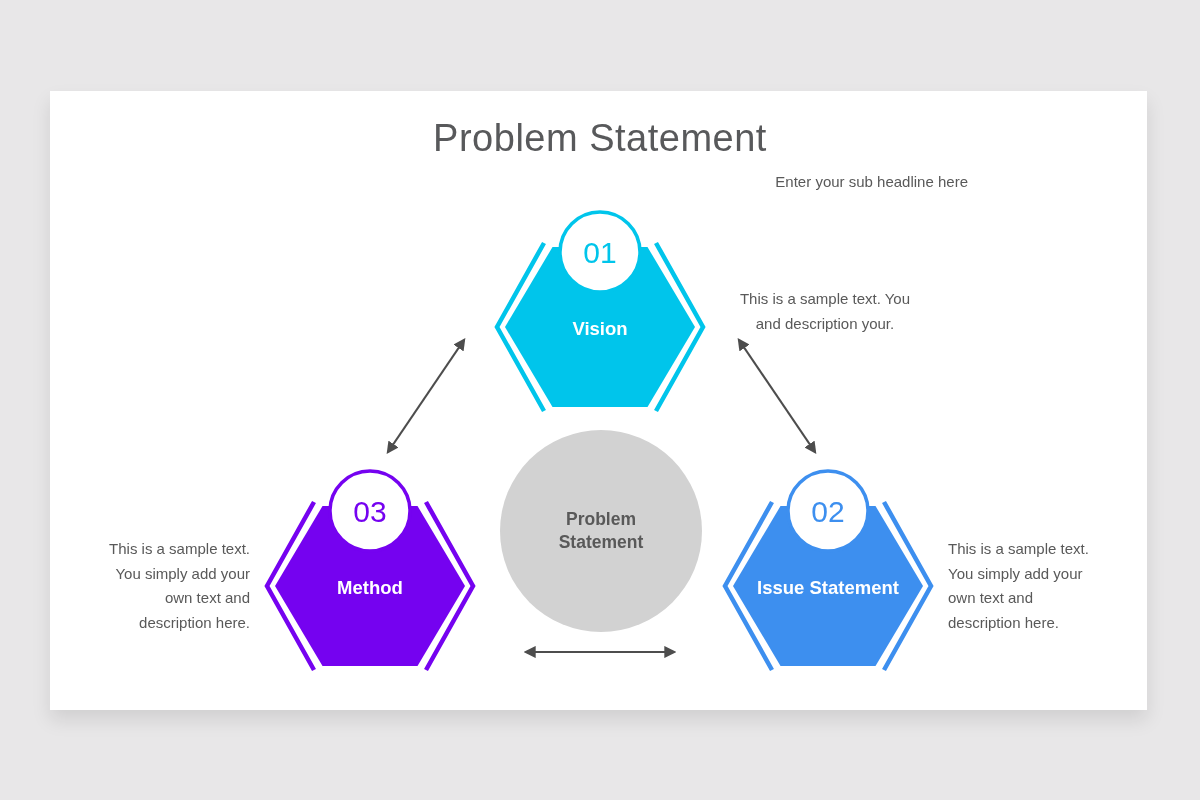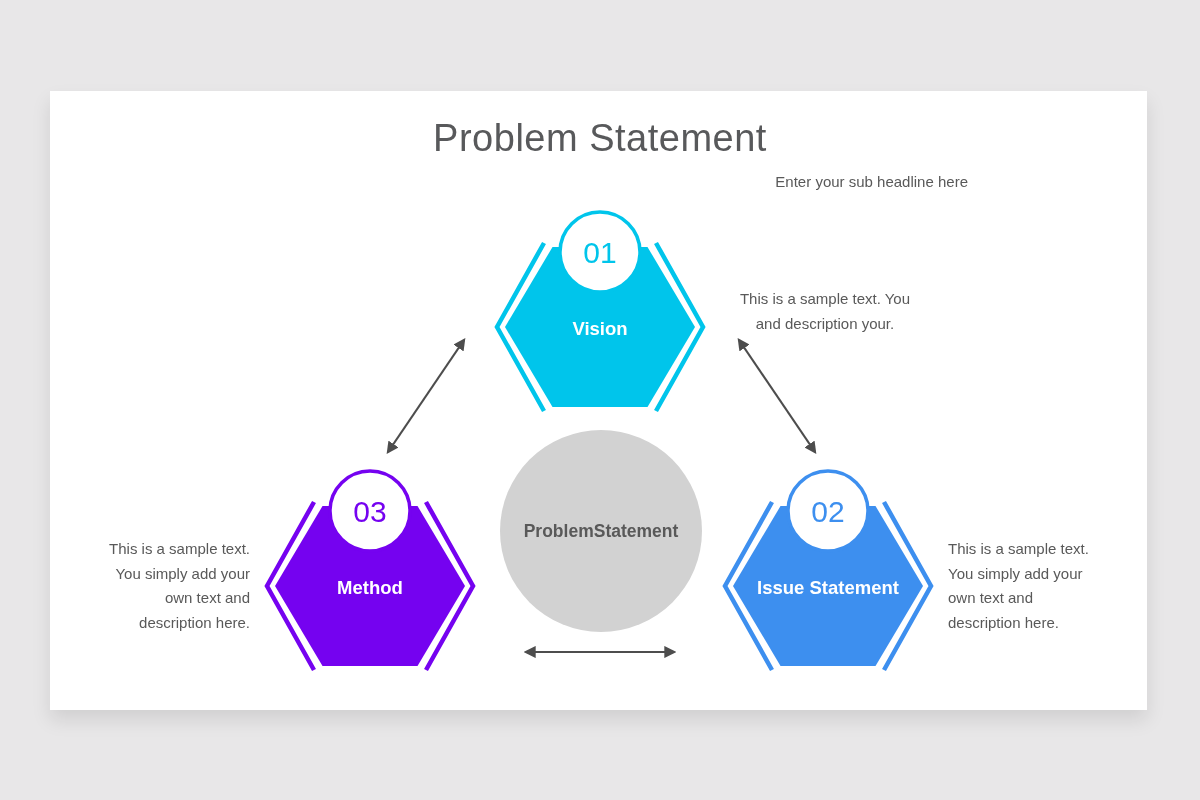--- a/index.html
+++ b/index.html
@@ -21,21 +21,21 @@
     font-size:15px;color:#595959;
   }
   .node-svg{position:absolute;width:220px;height:220px;overflow:visible;}
   .node-svg.vision{left:490px;top:197px;}
   .node-svg.method{left:260px;top:456px;}
   .node-svg.issue{left:718px;top:456px;}
   .node-number{font-family:"Liberation Sans","DejaVu Sans",sans-serif;font-size:30px;font-weight:400;}
   .node-label{font-family:"Liberation Sans","DejaVu Sans",sans-serif;font-size:18.5px;font-weight:700;fill:#ffffff;}
   .center-circle{
     position:absolute;left:500px;top:430px;width:202px;height:202px;border-radius:50%;
-    display:flex;flex-direction:row;align-items:center;justify-content:center;
+    display:flex;flex-direction:column;align-items:center;justify-content:center;
   }
   .center-circle .line{font-size:17.5px;font-weight:700;color:#595959;line-height:23px;text-align:center;}
   .arrows-layer{position:absolute;left:0;top:0;width:1200px;height:800px;pointer-events:none;}
   .desc{position:absolute;font-size:15px;color:#595959;line-height:24.5px;}
   .desc.vision-desc{left:730px;top:239px;width:190px;text-align:center;margin-top:48px;}
   .desc.method-desc{right:950px;top:537px;width:210px;text-align:right;}
   .desc.issue-desc{left:948px;top:537px;width:210px;text-align:left;}
 </style>
 </head>
 <body style="background: rgb(232, 231, 232);">

